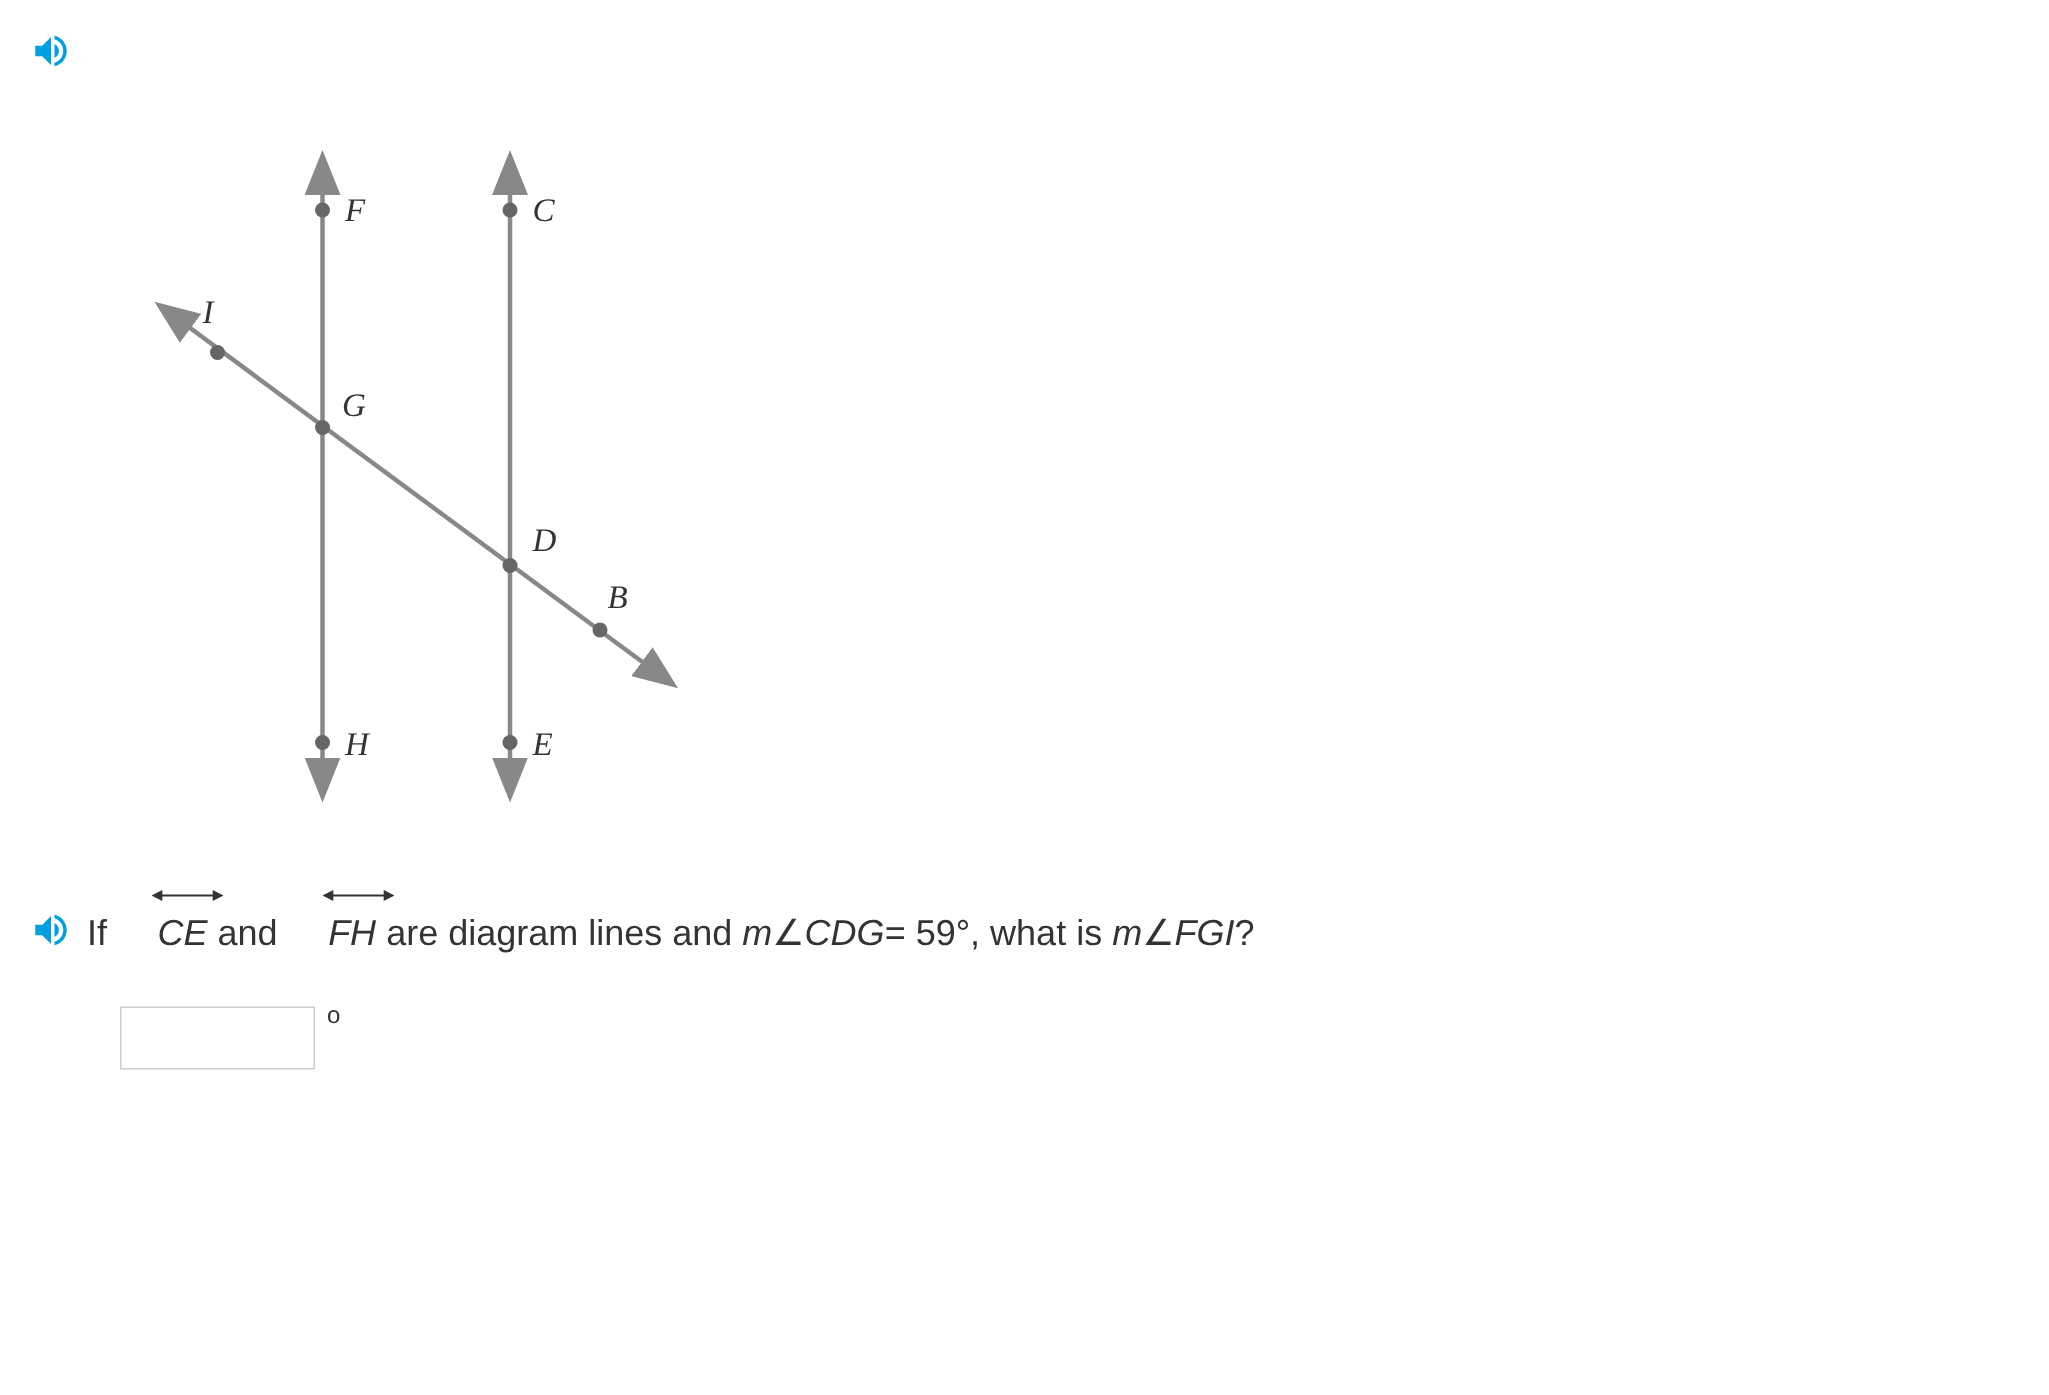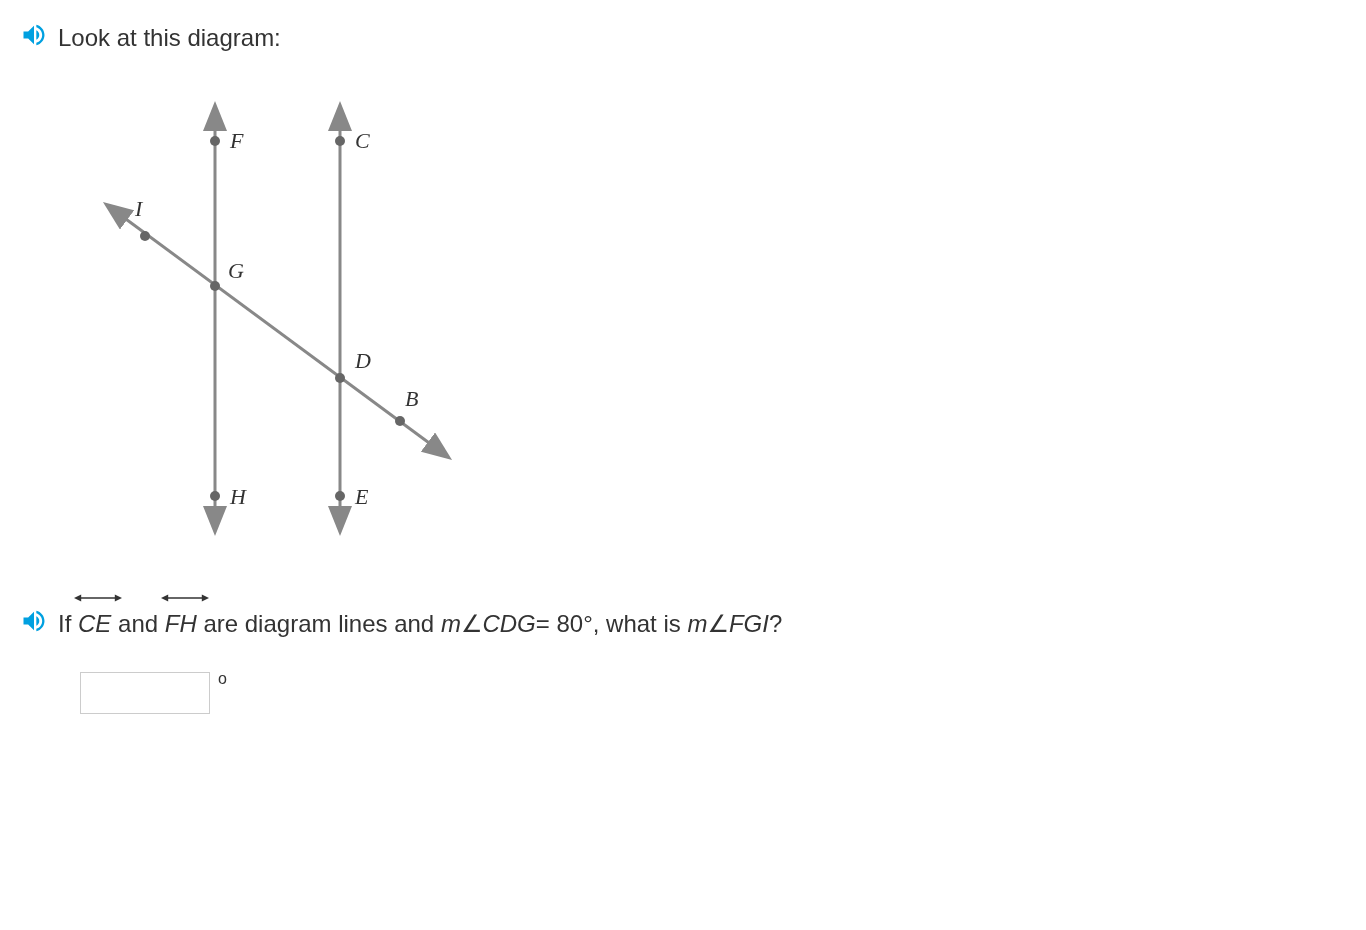--- a/index.html
+++ b/index.html
@@ -36,20 +36,21 @@
       height: 100%;
     }
     .question-text {
       font-size: 24px;
       line-height: 1.5;
     }
     .line-over {
       position: relative;
       display: inline-block;
       font-style: italic;
+      margin-left: 27px;
     }
     .line-over-arrows {
       position: absolute;
       top: -14px;
       left: -4px;
       right: -4px;
       height: 12px;
     }
     .answer-box {
       margin-top: 30px;
@@ -78,21 +79,20 @@
 <body>
 
 <div class="question-line">
   <span>
     <svg class="speaker-icon" viewBox="0 0 24 24">
       <path fill="#00a0e0" d="M3 9v6h4l5 5V4L7 9H3z"></path>
       <path fill="#00a0e0" d="M16.5 12c0-1.77-1.02-3.29-2.5-4.03v8.05c1.48-.73 2.5-2.25 2.5-4.02z"></path>
       <path fill="#00a0e0" d="M14 3.23v2.06c2.89.86 5 3.54 5 6.71s-2.11 5.85-5 6.71v2.06c4.01-.91 7-4.49 7-8.77s-2.99-7.86-7-8.77z"></path>
     </svg>
   </span>
-  <span class="question-text">Look at this diagram:</span>
 </div>
 
 <div class="diagram-container">
   <svg class="diagram-svg" viewBox="0 0 400 450">
     <defs>
       <marker id="arrowhead" markerWidth="10" markerHeight="8" refX="5" refY="4" orient="auto">
         <polygon points="0 0, 10 4, 0 8" fill="#888"></polygon>
       </marker>
       <marker id="arrowhead-start" markerWidth="10" markerHeight="8" refX="5" refY="4" orient="auto-start-reverse">
         <polygon points="0 0, 10 4, 0 8" fill="#888"></polygon>
@@ -135,20 +135,20 @@
   </span>
   <span class="question-text">
     <span>If </span><span class="line-over"><svg class="line-over-arrows" viewBox="0 0 40 10" preserveAspectRatio="none">
           <line x1="2" y1="5" x2="38" y2="5" stroke="#333" stroke-width="1.2"></line>
           <polygon points="0,5 6,2 6,8" fill="#333"></polygon>
           <polygon points="40,5 34,2 34,8" fill="#333"></polygon>
         </svg><span>CE</span></span><span> and </span><span class="line-over"><svg class="line-over-arrows" viewBox="0 0 40 10" preserveAspectRatio="none">
           <line x1="2" y1="5" x2="38" y2="5" stroke="#333" stroke-width="1.2"></line>
           <polygon points="0,5 6,2 6,8" fill="#333"></polygon>
           <polygon points="40,5 34,2 34,8" fill="#333"></polygon>
-        </svg><span>FH</span></span><span> are diagram lines and </span><span class="italic"><span>m</span></span><span>∠</span><span class="italic"><span>CDG</span></span><span>= 80°, what is </span><span class="italic"><span>m</span></span><span>∠</span><span class="italic"><span>FGI</span></span><span>?</span>
+        </svg><span>FH</span></span><span> are diagram lines and </span><span class="italic"><span>m</span></span><span>∠</span><span class="italic"><span>CDG</span></span><span>= 59°, what is </span><span class="italic"><span>m</span></span><span>∠</span><span class="italic"><span>FGI</span></span><span>?</span>
   </span>
 </div>
 
 <div class="answer-box">
   <input type="text" class="answer-input" style="">
   <span class="degree-symbol">o</span>
 </div>
 
 </body></html>

